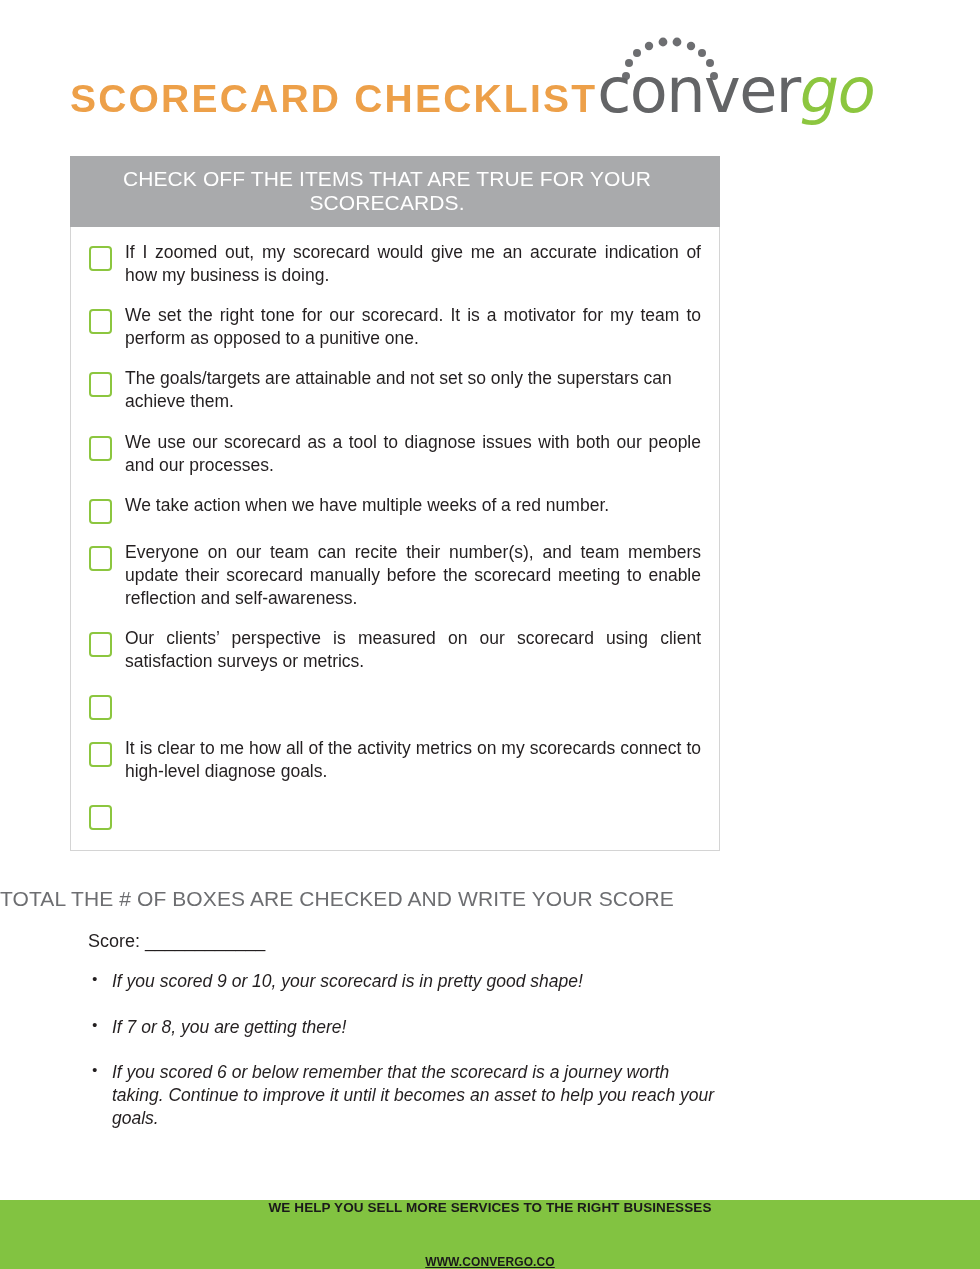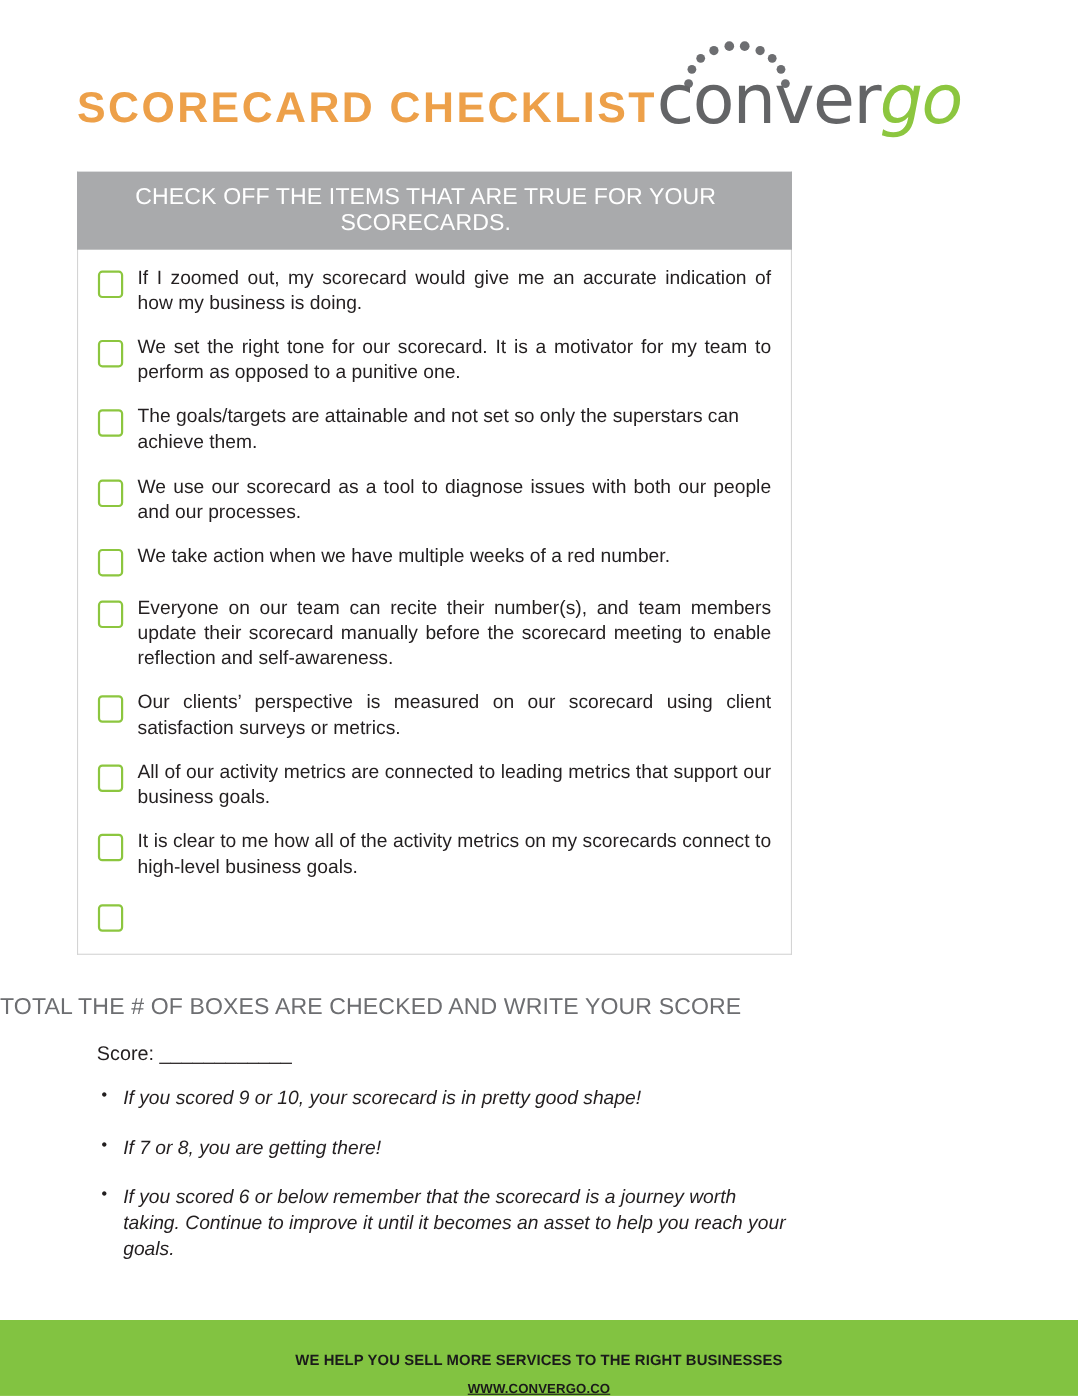--- a/index.html
+++ b/index.html
@@ -166,21 +166,21 @@
   .footer {
     position: absolute;
     left: 0;
     bottom: 0;
     width: 980px;
     height: 69px;
     background: #82c341;
     display: flex;
     flex-direction: column;
     align-items: center;
-    justify-content: flex-end;
+    justify-content: space-between;
   }
   .footer-line1 {
     font-size: 13.5px;
     font-weight: bold;
     color: #1a1a1a;
     letter-spacing: 0.1px;
     margin-bottom: 11px;
   }
   .footer-line2 {
     font-size: 12px;
@@ -249,26 +249,25 @@
         <div class="check-text">Everyone on our team can recite their number(s), and team members update their scorecard manually before the scorecard meeting to enable reflection and self-awareness.</div>
       </div>
 
       <div class="check-item">
         <div class="checkbox"></div>
         <div class="check-text">Our clients’ perspective is measured on our scorecard using client satisfaction surveys or metrics.</div>
       </div>
 
       <div class="check-item">
         <div class="checkbox"></div>
-        <div class="check-text">All of our activity metrics are connected to leading metrics that support our business goals.</div>
-      </div>
-
-      <div class="check-item">
-        <div class="checkbox"></div>
-        <div class="check-text">It is clear to me how all of the activity metrics on my scorecards connect to high-level business goals.</div>
+      </div>
+
+      <div class="check-item">
+        <div class="checkbox"></div>
+        <div class="check-text">It is clear to me how all of the activity metrics on my scorecards connect to high-level diagnose goals.</div>
       </div>
 
       <div class="check-item">
         <div class="checkbox"></div>
       </div>
 
     </div>
   </div>
 
   <div class="total-heading">TOTAL THE # OF BOXES ARE CHECKED AND WRITE YOUR SCORE</div>

